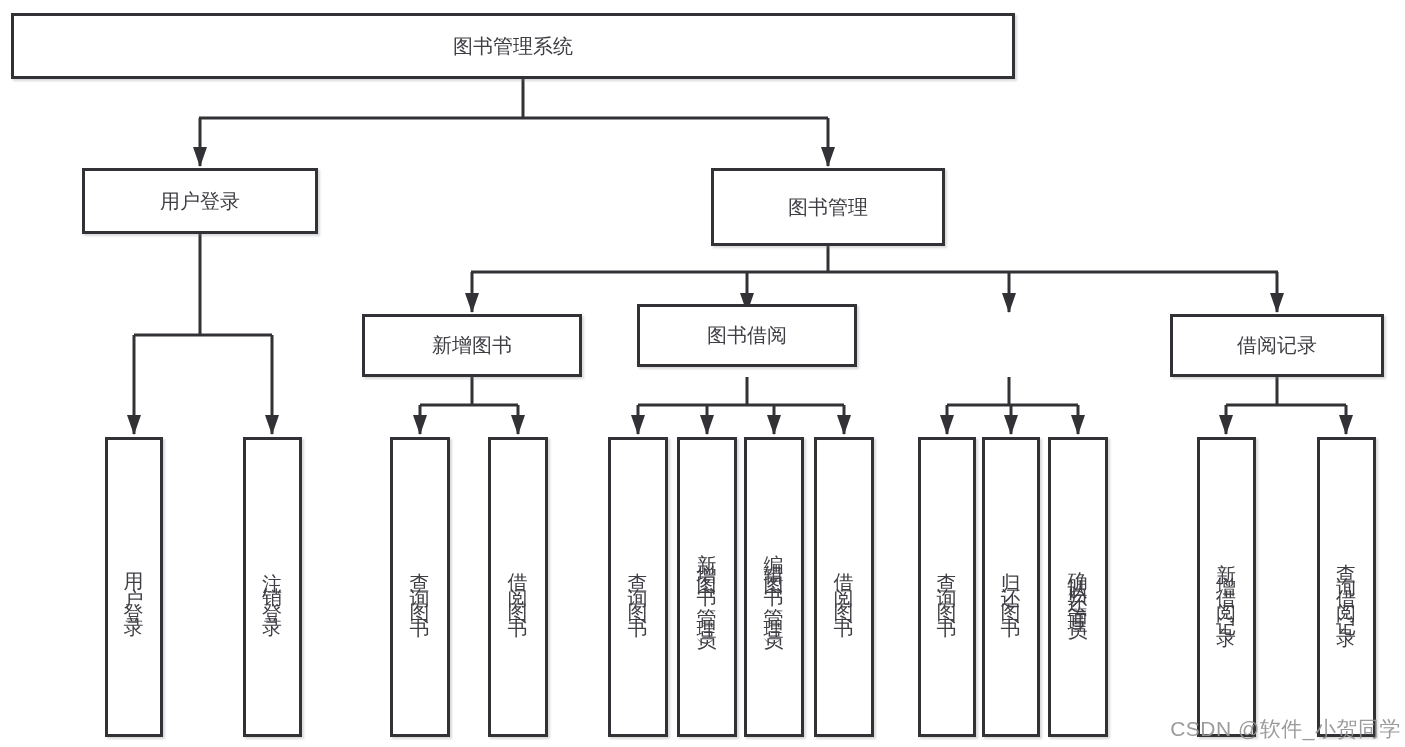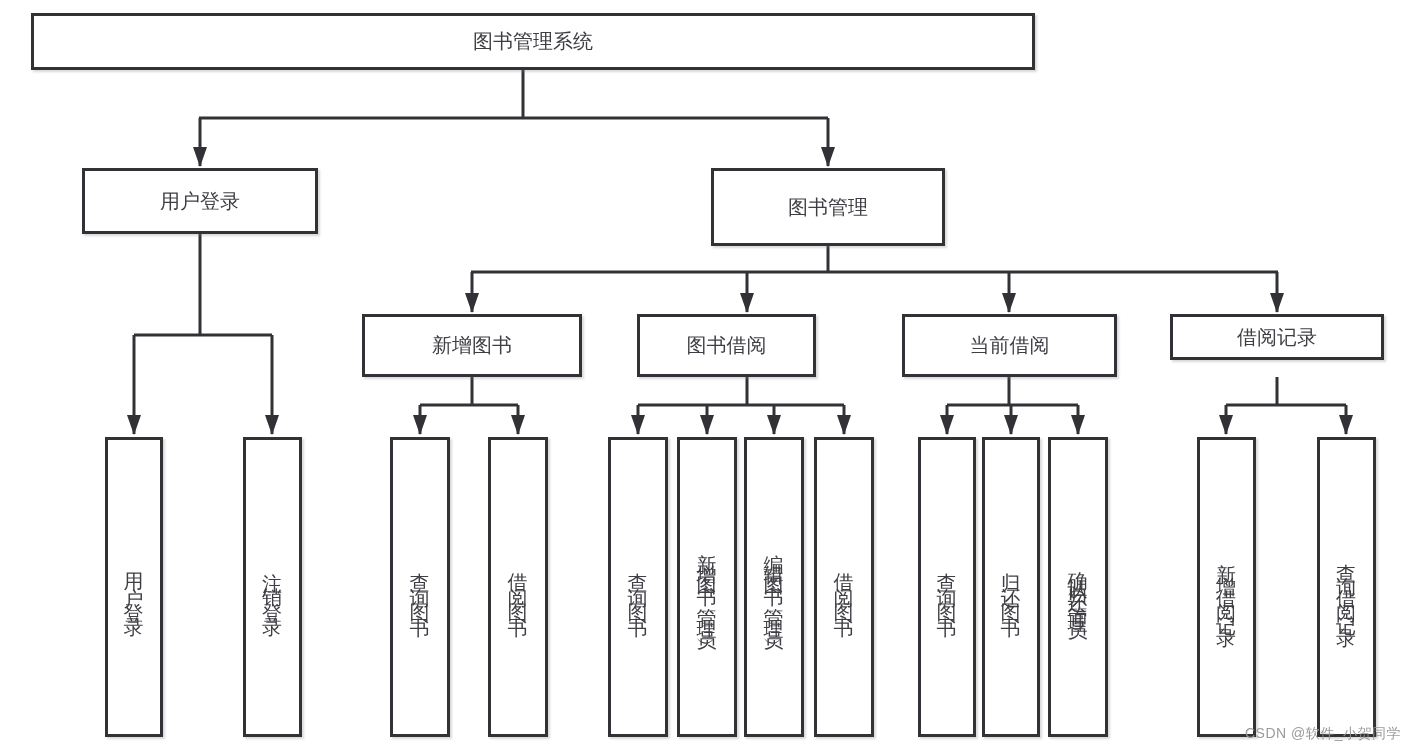--- a/index.html
+++ b/index.html
@@ -37,21 +37,21 @@
     letter-spacing: 15px;
     line-height: 1;
   }
   .leaf span.v.long  { letter-spacing: 11px; }
   .leaf span.v.xlong { letter-spacing: 7px; }
   .leaf span.v.mid   { letter-spacing: 13px; }
   .watermark {
     position: absolute;
     right: 4px;
     bottom: 4px;
-    font-size: 14px;
+    font-size: 21px;
     color: rgba(150,150,150,0.95);
     z-index: 3;
     letter-spacing: 0.5px;
   }
 </style>
 </head>
 <body>
 
 <div class="stage">
 
@@ -86,41 +86,38 @@
       <path d="M774,405 V434" marker-end="url(#ah)"></path>
       <path d="M844,405 V434" marker-end="url(#ah)"></path>
       <path d="M947,405 V434" marker-end="url(#ah)"></path>
       <path d="M1011,405 V434" marker-end="url(#ah)"></path>
       <path d="M1078,405 V434" marker-end="url(#ah)"></path>
       <path d="M1226,405 V434" marker-end="url(#ah)"></path>
       <path d="M1346,405 V434" marker-end="url(#ah)"></path>
     </g>
   </svg>
 
-  <div class="node" style="left:31px; top:13px; width:1004px; height:57px;text-align:center;">
+  <div class="node" style="left:11px; top:13px; width:1004px; height:66px;text-align:center;">
     <span>图书管理系统</span>
   </div>
 
   <div class="node" style="left:82px; top:168px; width:236px; height:66px;">
     <span>用户登录</span>
   </div>
   <div class="node" style="left:711px; top:168px; width:234px; height:78px;">
     <span>图书管理</span>
   </div>
 
   <div class="node" style="left:362px; top:314px; width:220px; height:63px;">
     <span>新增图书</span>
   </div>
-  <div class="node" style="left:637px; top:314px; width:179px; height:63px;">
+  <div class="node" style="left:637px; top:304px; width:220px; height:63px;">
     <span>图书借阅</span>
   </div>
-  <div class="node" style="left:902px; top:314px; width:215px; height:63px;">
-    <span>当前借阅</span>
-  </div>
-  <div class="node" style="left:1170px; top:314px; width:214px; height:46px;">
+  <div class="node" style="left:1170px; top:314px; width:214px; height:63px;">
     <span>借阅记录</span>
   </div>
 
   <div class="node leaf" style="left:105px; top:437px; width:58px; height:300px;">
     <span class="v">用户登录</span>
   </div>
   <div class="node leaf" style="left:243px; top:437px; width:59px; height:300px;">
     <span class="v">注销登录</span>
   </div>
 

